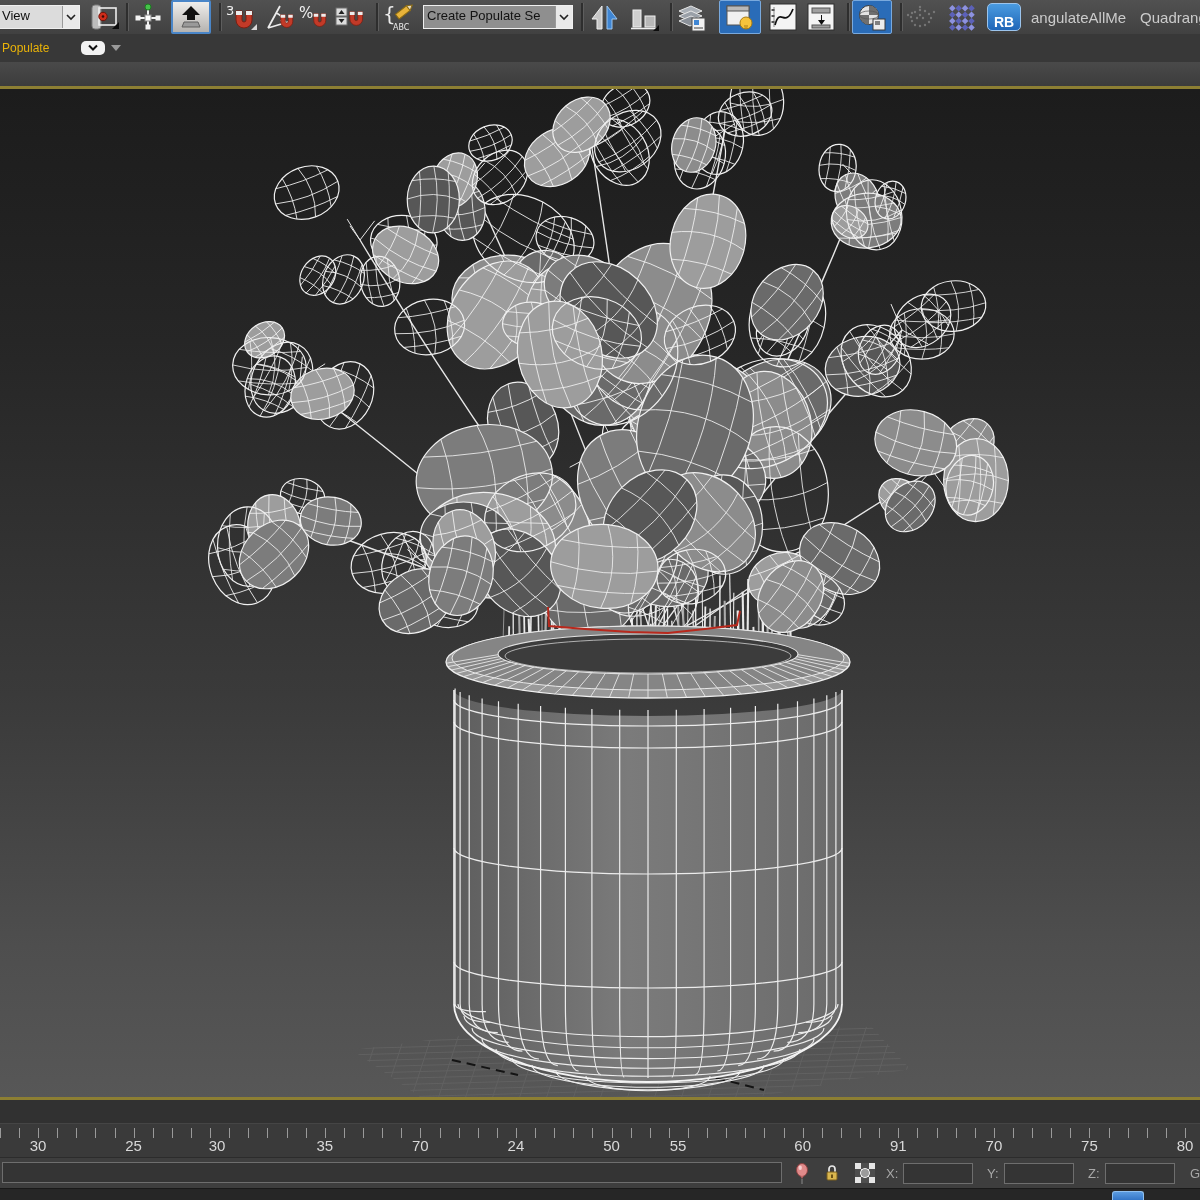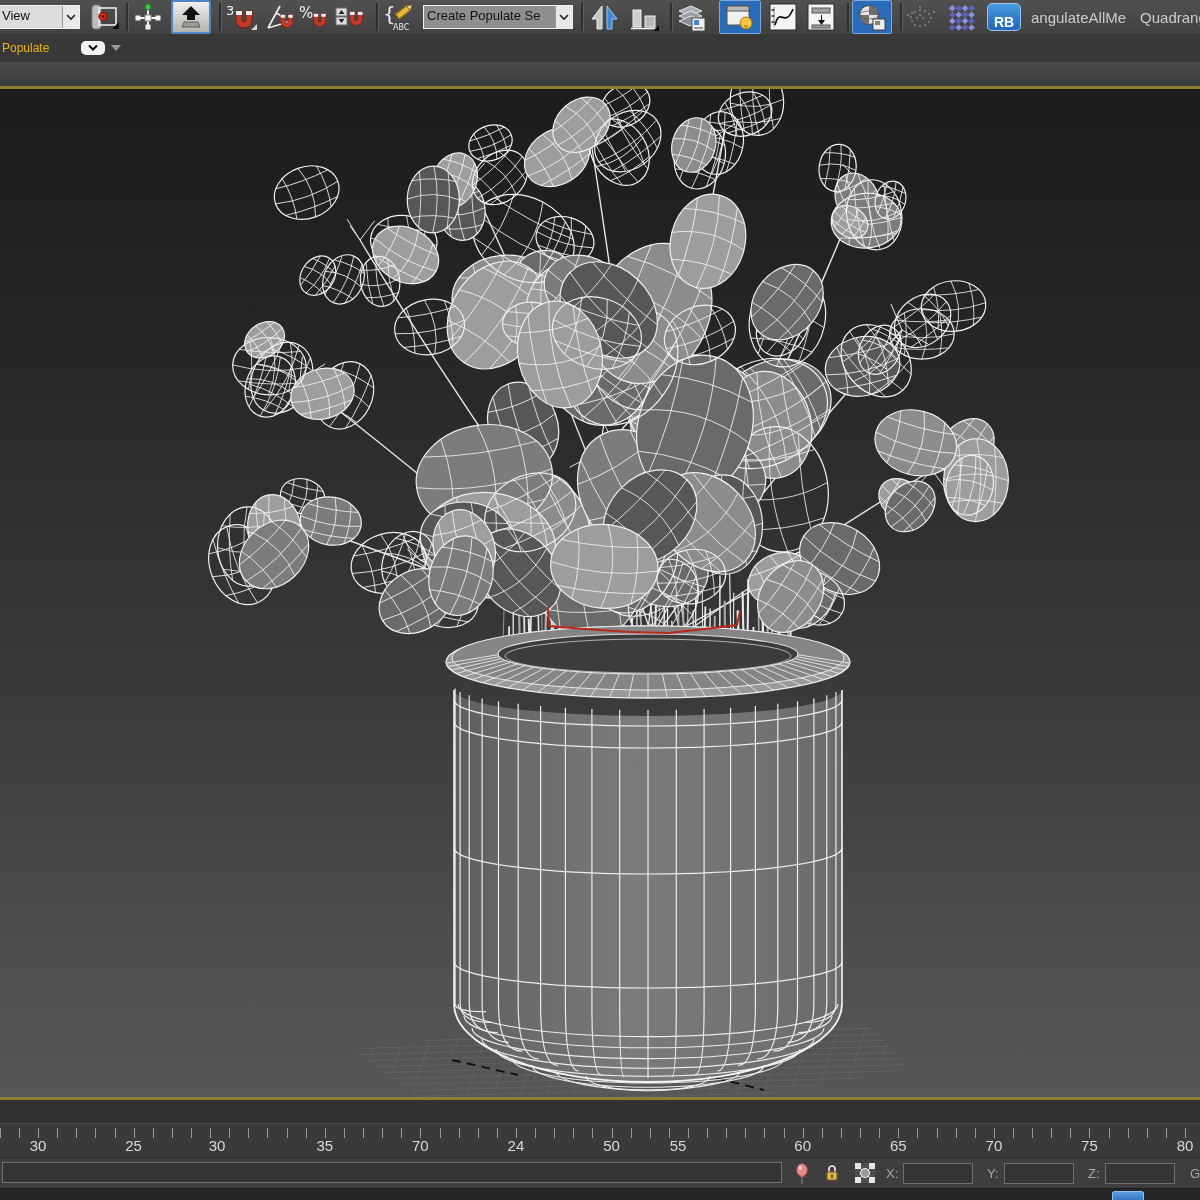--- a/index.html
+++ b/index.html
@@ -1672,21 +1672,21 @@
       <div class="tick" style="left: 1185px;"></div>
       <div class="tnum" style="left: 38px;">30</div>
       <div class="tnum" style="left: 133.6px;">25</div>
       <div class="tnum" style="left: 217px;">30</div>
       <div class="tnum" style="left: 324.8px;">35</div>
       <div class="tnum" style="left: 420.3px;">70</div>
       <div class="tnum" style="left: 515.9px;">24</div>
       <div class="tnum" style="left: 611.5px;">50</div>
       <div class="tnum" style="left: 678px;">55</div>
       <div class="tnum" style="left: 802.7px;">60</div>
-      <div class="tnum" style="left: 898.3px;">65</div>
+      <div class="tnum" style="left: 898.3px;">91</div>
       <div class="tnum" style="left: 993.9px;">70</div>
       <div class="tnum" style="left: 1089.4px;">75</div>
       <div class="tnum" style="left: 1185px;">80</div>
     </div>
 
   <div class="statusbar">
     <div class="field" style="left:2px;top:4px;width:772px;"></div>
 
     <span class="sbicon" style="left:794px;">
       <svg width="16" height="23">

